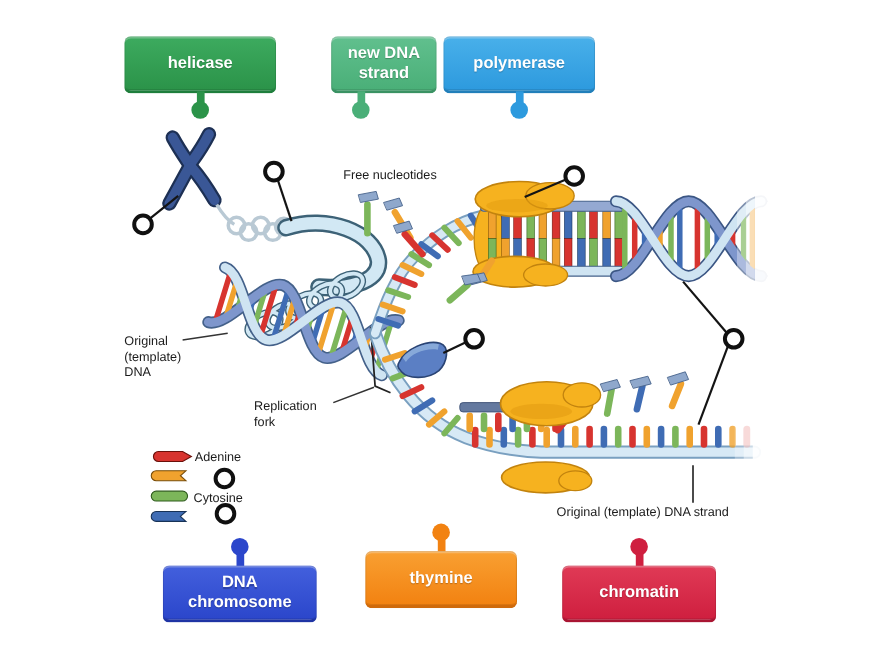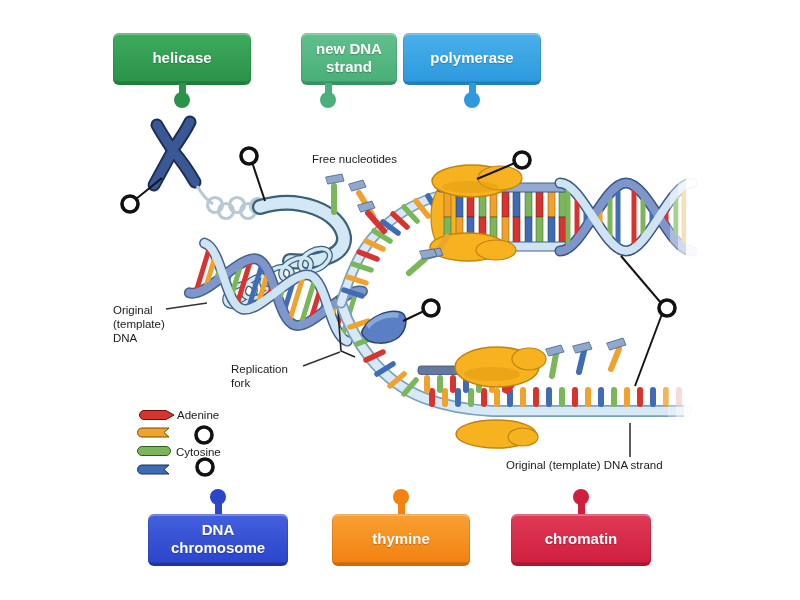--- a/index.html
+++ b/index.html
@@ -334,21 +334,21 @@
     <div class="card">polymerase</div>
     <div class="stem"></div>
     <div class="dot"></div>
   </div>
 
   <div class="wlabel pin-above lbl-dnapoly" style="left:148px;top:489px;width:140px;height:78px;">
     <div class="dot"></div>
     <div class="stem"></div>
     <div class="card">DNA chromosome</div>
   </div>
-  <div class="wlabel pin-above lbl-thymine" style="left:332px;top:489px;width:138px;height:78px;">
+  <div class="wlabel pin-above lbl-thymine" style="left:332px;top:476px;width:138px;height:78px;">
     <div class="dot"></div>
     <div class="stem"></div>
     <div class="card">thymine</div>
   </div>
   <div class="wlabel pin-above lbl-chromatin" style="left:511px;top:489px;width:140px;height:78px;">
     <div class="dot"></div>
     <div class="stem"></div>
     <div class="card">chromatin</div>
   </div>
 

